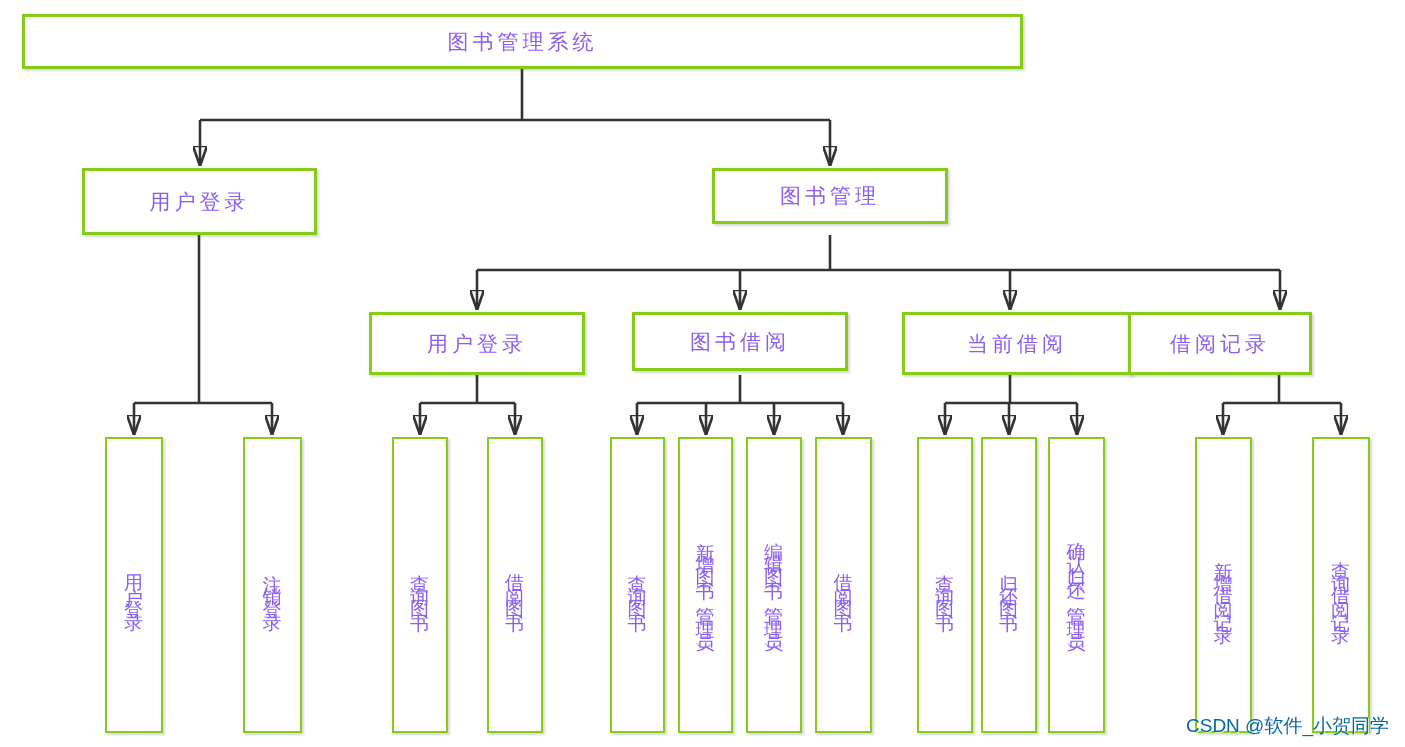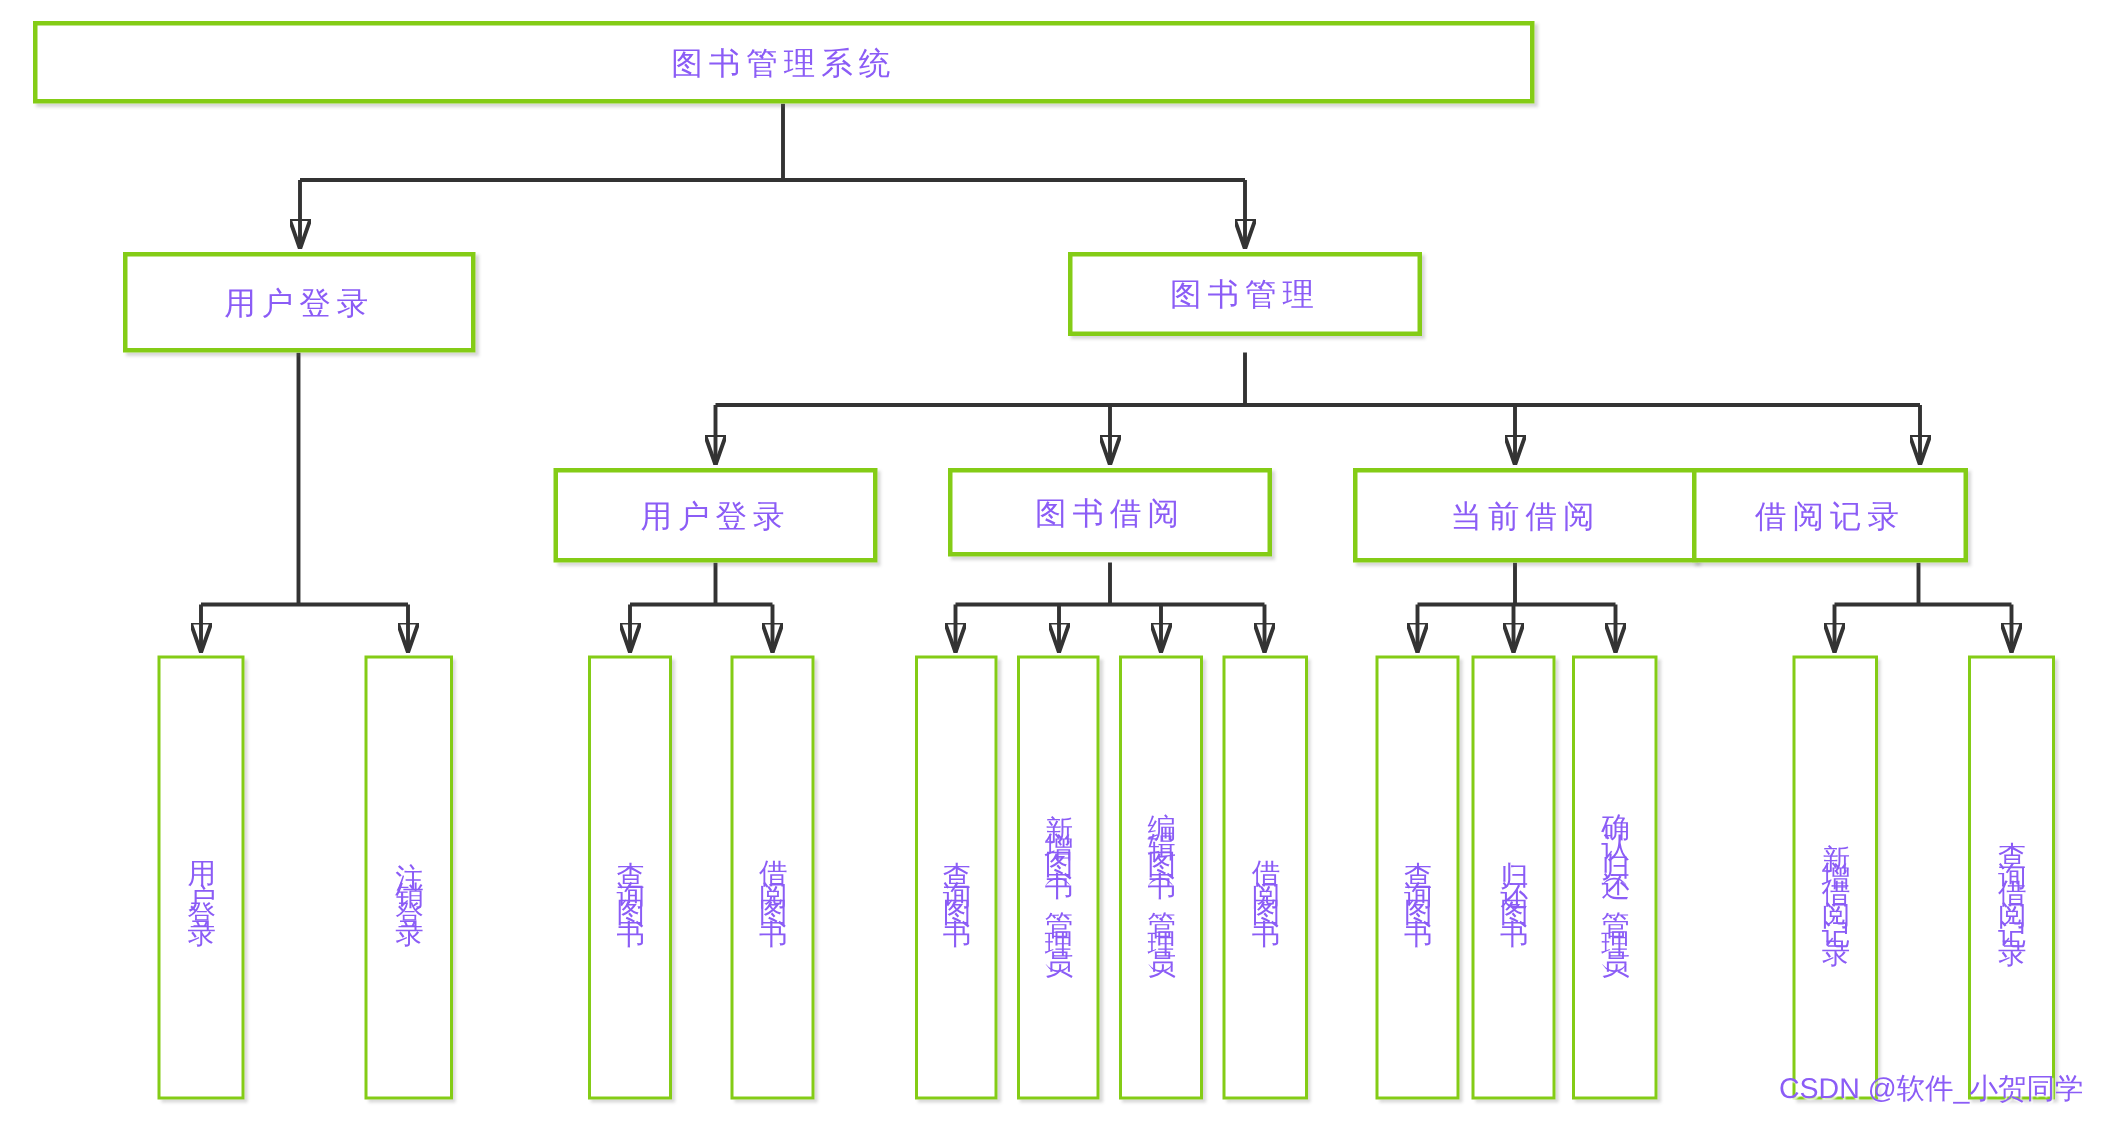--- a/index.html
+++ b/index.html
@@ -44,21 +44,21 @@
     text-orientation: mixed;
     font-size: 19px;
     letter-spacing: 13px;
     line-height: 1;
   }
   .watermark {
     position: absolute;
     left: 1186px;
     top: 713px;
     font-size: 19px;
-    color: #8b5cf6;
+    color: #0369a1;
     text-shadow: 1px 1px 1px rgba(255,255,255,0.85);
     white-space: nowrap;
     z-index: 5;
   }
 </style>
 </head>
 <body>
 
 <div class="canvas">
 

